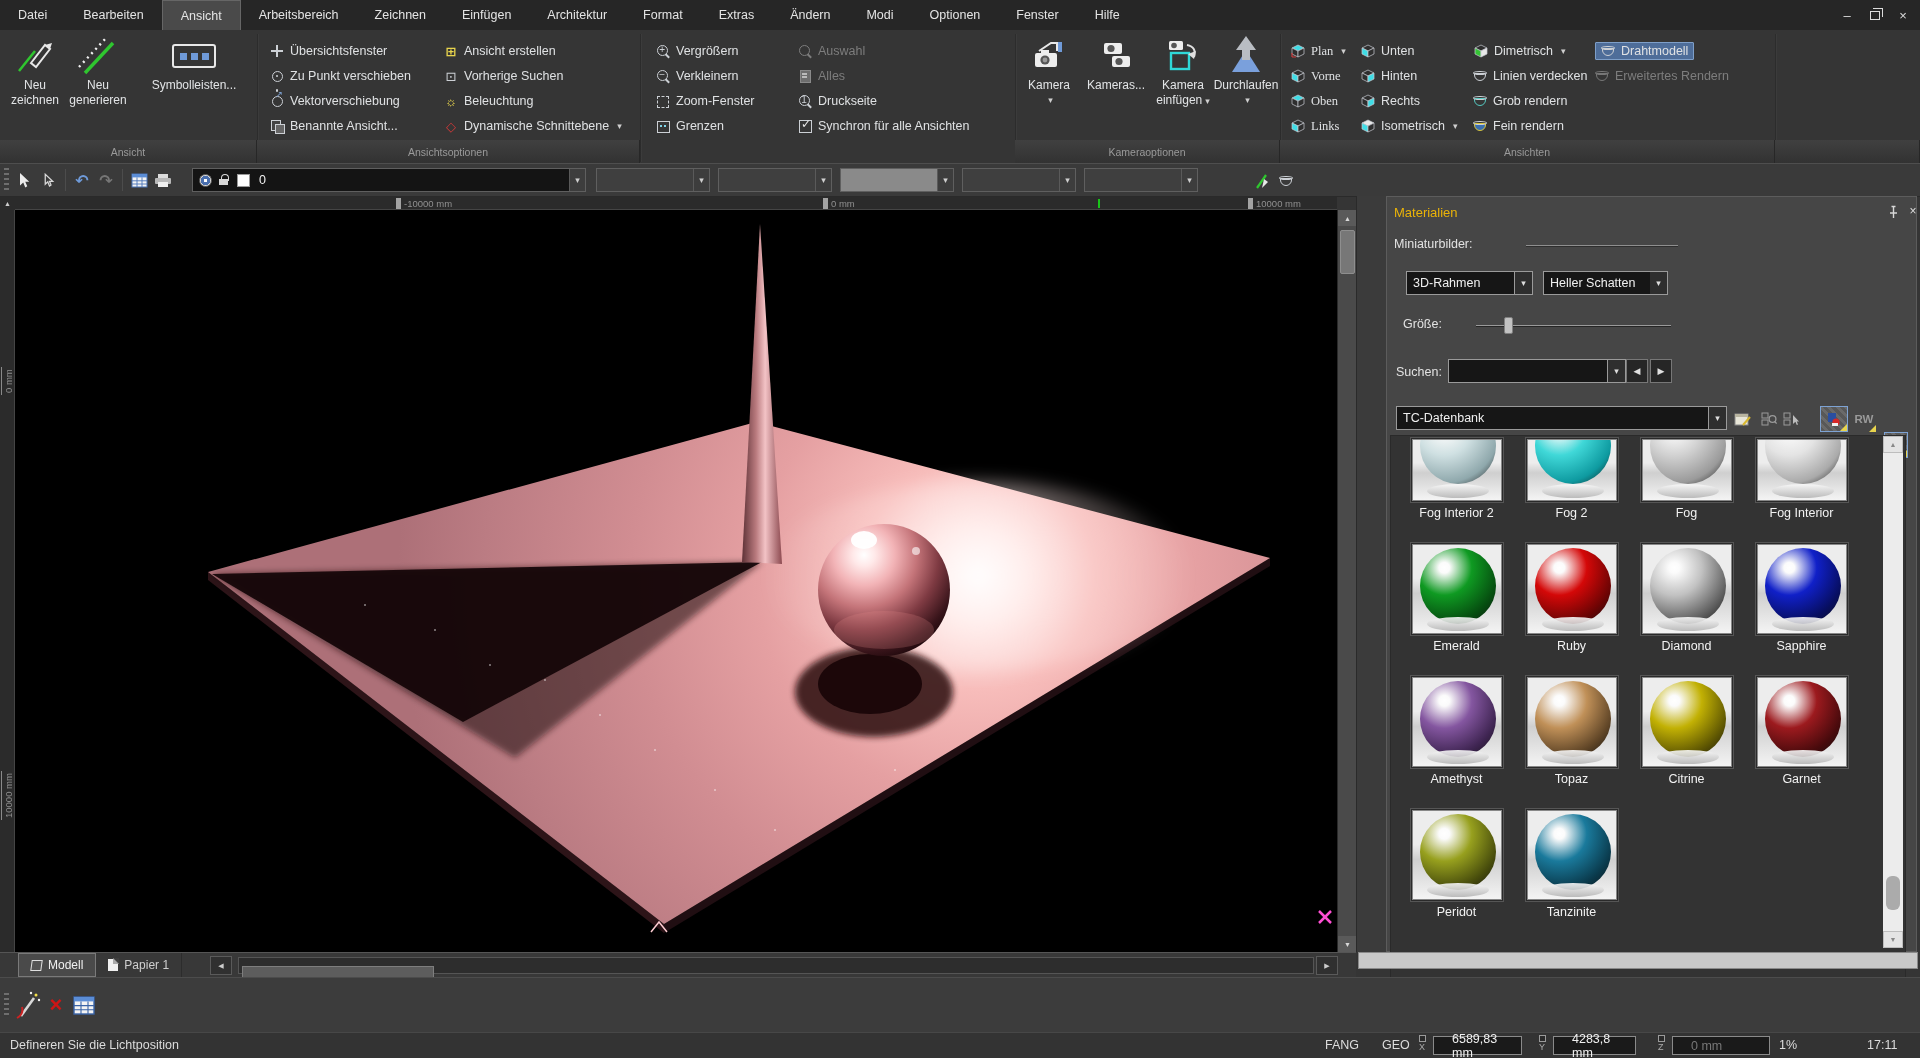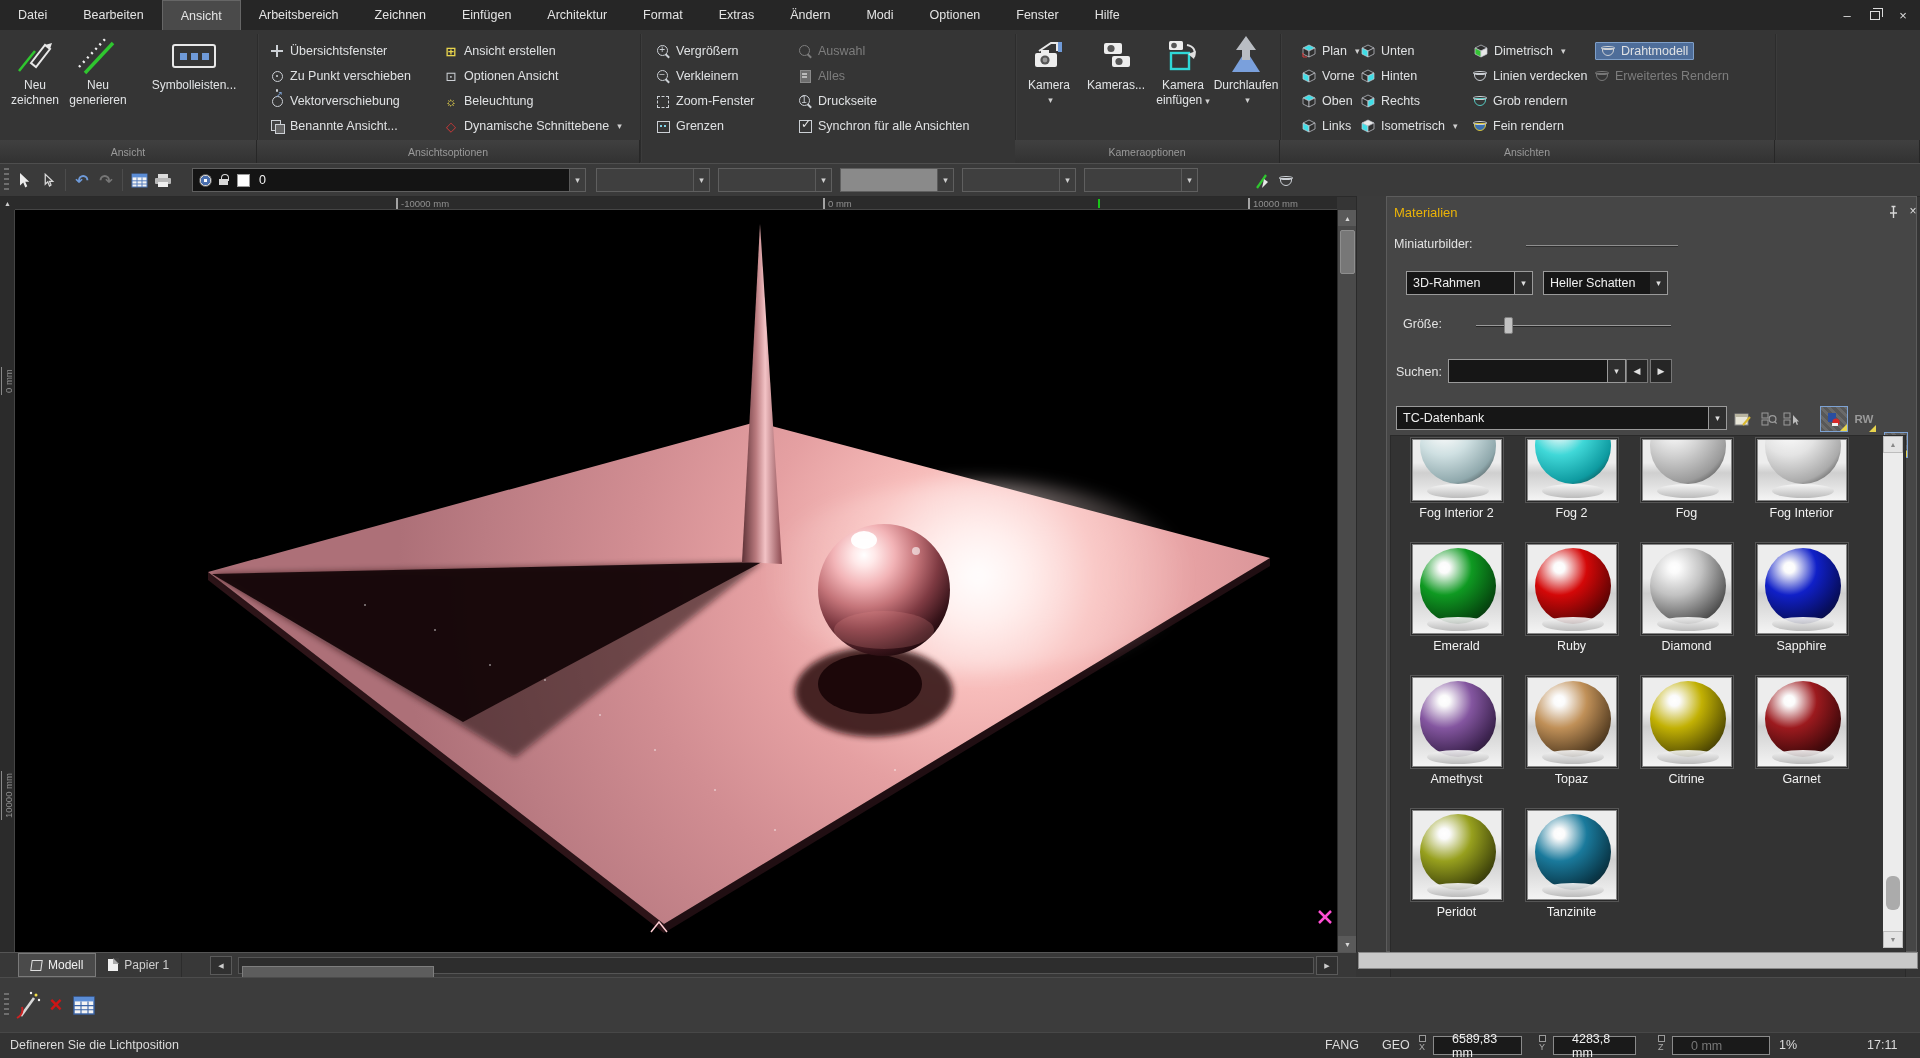--- a/index.html
+++ b/index.html
@@ -82,21 +82,21 @@
   .combo{height:24px;background:#141414;border:1px solid #5f5f5f;display:flex;align-items:center;position:relative;}
   .combo .cdd{position:absolute;right:0;top:0;bottom:0;width:16px;display:flex;align-items:center;justify-content:center;color:#cfcfcf;font-size:9px;background:#3d3d3d;border-left:1px solid #5a5a5a;}
   .combo.empty{background:#3f3f3f;}
   .combo.filled{background:#8a8a8a;}
   .swatch{width:13px;height:13px;background:#fff;border:1px solid #999;flex:none;}
   .eyeic{width:13px;height:13px;border-radius:50%;background:radial-gradient(circle at 50% 50%,#fff 0 22%,#4a6fae 23% 60%,#d8d8d8 61%);flex:none;border:1px solid #666;}
 
   
   .corner{position:absolute;left:0;top:197px;width:15px;height:13px;background:#2b2b2b;color:#ccc;font-size:7px;display:flex;align-items:center;justify-content:center;}
   .hruler{position:absolute;left:15px;top:197px;width:1322px;height:13px;background:#2b2b2b;border-bottom:1px solid #454545;}
-  .hlab{position:absolute;top:1px;font-size:9.5px;color:#909090;border-left:2px solid #a3a3a3;padding-left:3px;line-height:11px;text-align:center;}
+  .hlab{position:absolute;top:1px;font-size:9.5px;color:#909090;border-left:5px solid #a3a3a3;padding-left:3px;line-height:11px;text-align:center;}
   .gtick{position:absolute;top:2px;width:2px;height:9px;background:#19c419;}
   .vruler{position:absolute;left:0;top:210px;width:15px;height:742px;background:#2b2b2b;border-right:1px solid #454545;}
   .vlab{position:absolute;left:1px;font-size:9.5px;color:#909090;transform:rotate(-90deg);transform-origin:left top;white-space:nowrap;border-top:1px solid #8a8a8a;padding:1px 2px 0 2px;}
   .canvas{position:absolute;left:15px;top:210px;width:1322px;height:742px;background:#000;}
   .vscroll{position:absolute;left:1337px;top:210px;width:19px;height:742px;background:#4a4a4a;border-left:1px solid #2a2a2a;}
   .sbtn{position:absolute;left:0;width:19px;height:16px;background:#5a5a5a;display:flex;align-items:center;justify-content:center;font-size:7px;color:#d8d8d8;}
   .vthumb{position:absolute;left:2px;top:20px;width:15px;height:44px;background:#777;border:1px solid #8e8e8e;border-radius:2px;}
 
   
   .tabrow{position:absolute;left:0;top:952px;width:1356px;height:25px;background:#383838;border-top:1px solid #555;display:flex;align-items:stretch;}
@@ -233,21 +233,21 @@
             <span>Benannte Ansicht...</span>
           </div>
       </div>
       <div class="rcol" style="left:186px;">
         <div class="ri">
             <span class="ic" style="color:#e8d44d;font-weight:bold;">⊞</span>
             <span>Ansicht erstellen</span>
           </div>
         <div class="ri">
             <span class="ic">⊡</span>
-            <span>Optionen Ansicht</span>
+            <span>Vorherige Suchen</span>
           </div>
         <div class="ri">
             <span class="ic" style="color:#e8d44d;">☼</span>
             <span>Beleuchtung</span>
           </div>
         <div class="ri">
             <span class="ic" style="color:#d83a3a;font-weight:bold;">◇</span>
             <span>Dynamische Schnittebene</span>
             <span class="dd">▾</span>
           </div>
@@ -349,21 +349,21 @@
               <polygon points="17,0 27,14 21,14 21,24 13,24 13,14 7,14" fill="#b9bdc3"></polygon>
             </svg>
         </span>
         <span>Durchlaufen</span>
         <span class="dd">▾</span>
       </div>
     </div>
     <div class="rsep" style="left:1280px;"></div>
 
     <div class="rgroup" style="left:1280px;width:495px;">
-      <div class="rcol" style="left:21px;">
+      <div class="rcol" style="left:10px;font-family:Liberation Serif, serif;">
         <div class="ri">
             <span class="ic">
               <svg width="14" height="14" viewBox="0 0 14 14">
                 <polygon points="7,1 13,4 7,7 1,4" fill="#3fdde6" stroke="#c8ccd2" stroke-width=".7"></polygon>
                 <polygon points="1,4 7,7 7,13 1,10" fill="#2e2e2e" stroke="#c8ccd2" stroke-width=".7"></polygon>
                 <polygon points="7,7 13,4 13,10 7,13" fill="#2e2e2e" stroke="#c8ccd2" stroke-width=".7"></polygon>
                 <path d="M1,13 L5,13 M1,13 L1,9" stroke="#d03a3a" stroke-width="1.2" fill="none"></path>
               </svg>
             </span>
             <span>Plan</span>

